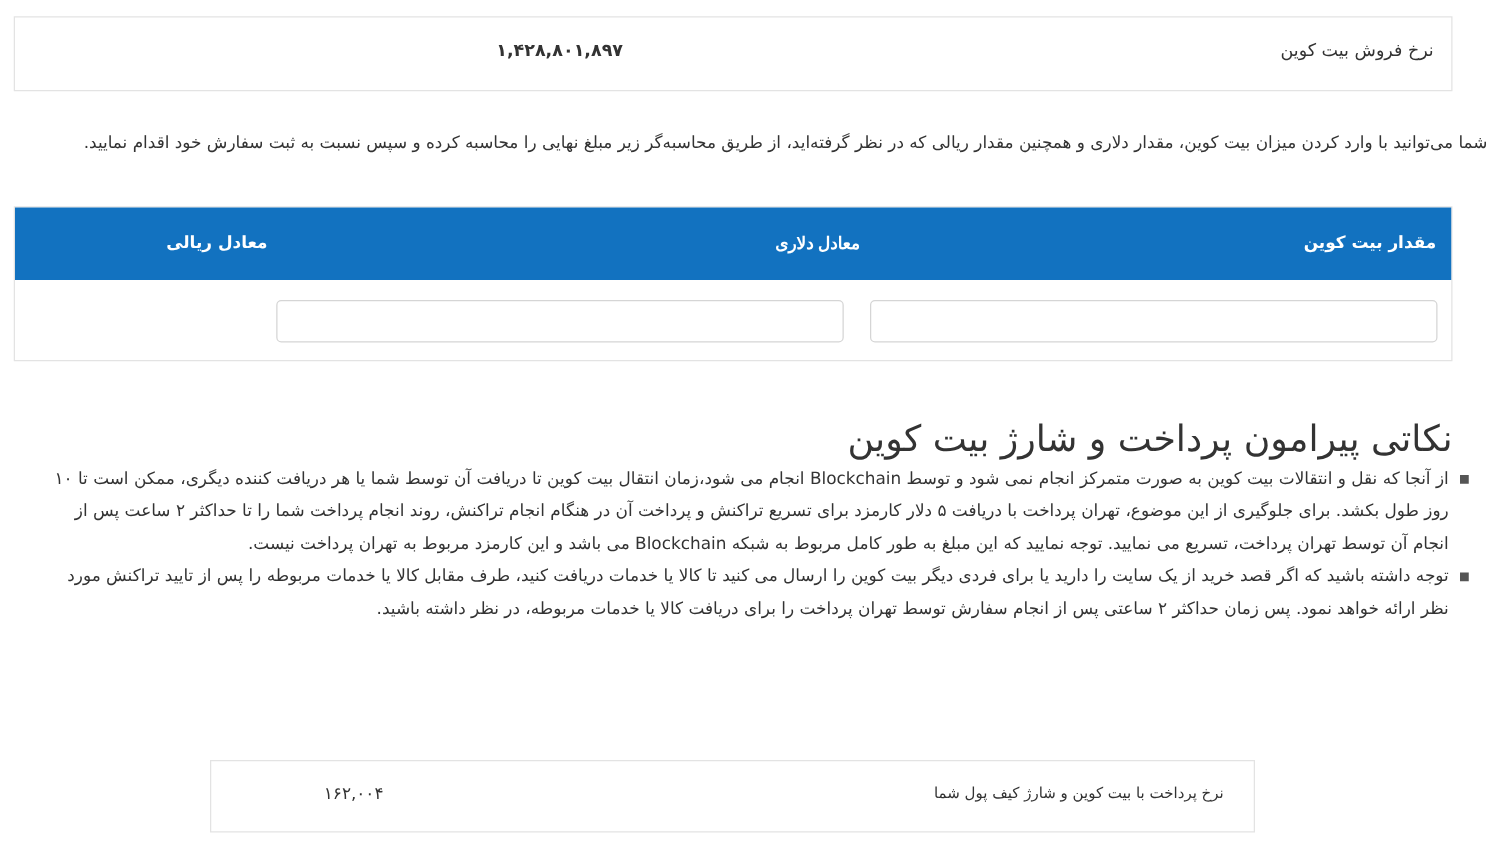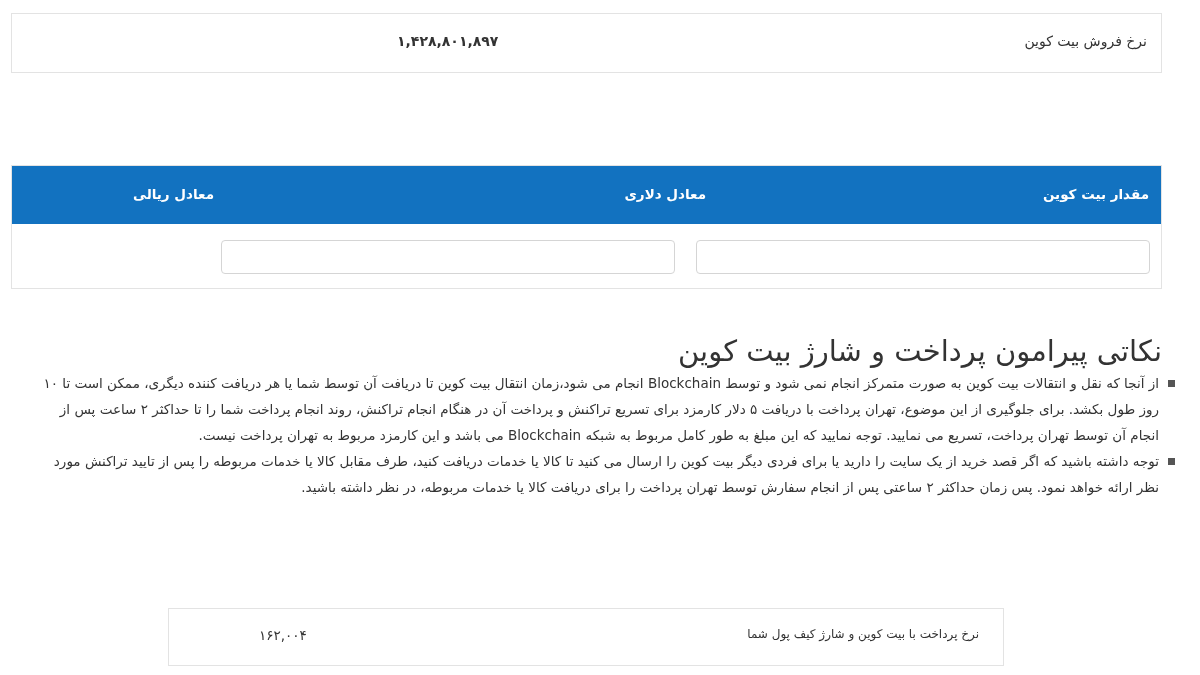--- a/index.html
+++ b/index.html
@@ -31,21 +31,21 @@
     position: absolute; left: 11px; top: 165px; width: 1151px; height: 124px;
     border: 1px solid #e3e3e3; background: #fff;
   }
   .calc-head {
     height: 58px; background: #1272c0; position: relative;
   }
   .calc-head span {
     position: absolute; top: 20px; color: #ffffff; font-size: 13.5px; font-weight: bold;
   }
   .calc-head .h1 { right: 12px; }
-  .calc-head .h2 { right: 455px; }
+  .calc-head .h2 { right: 473px; font-family: Liberation Serif, serif; }
   .calc-head .h3 { right: 947px; margin-left: 12px; }
   .calc-input {
     position: absolute; top: 74px; height: 34px;
     border: 1px solid #d5d5d5; border-radius: 4px; background: #fff;
     font-family: "DejaVu Sans", sans-serif; font-size: 13px; padding: 0 8px;
     direction: rtl; outline: none;
   }
   .calc-input.btc { right: 11px; width: 454px; }
   .calc-input.usd { right: 486px; width: 454px; }
 
@@ -72,20 +72,21 @@
 </head>
 <body>
 
 <div class="page">
 
   <div class="rate-box">
     <span class="label">نرخ فروش بیت کوین</span>
     <span class="value">۱,۴۲۸,۸۰۱,۸۹۷</span>
   </div>
 
+  <p class="intro">شما می‌توانید با وارد کردن میزان بیت کوین، مقدار دلاری و همچنین مقدار ریالی که در نظر گرفته‌اید، از طریق محاسبه‌گر زیر مبلغ نهایی را محاسبه کرده و سپس نسبت به ثبت سفارش خود اقدام نمایید.</p>
 
   <div class="calc">
     <div class="calc-head">
       <span class="h1">مقدار بیت کوین</span>
       <span class="h2">معادل دلاری</span>
       <span class="h3">معادل ریالی</span>
     </div>
     <input class="calc-input btc" type="text" value="" style="">
     <input class="calc-input usd" type="text" value="" style="">
   </div>

